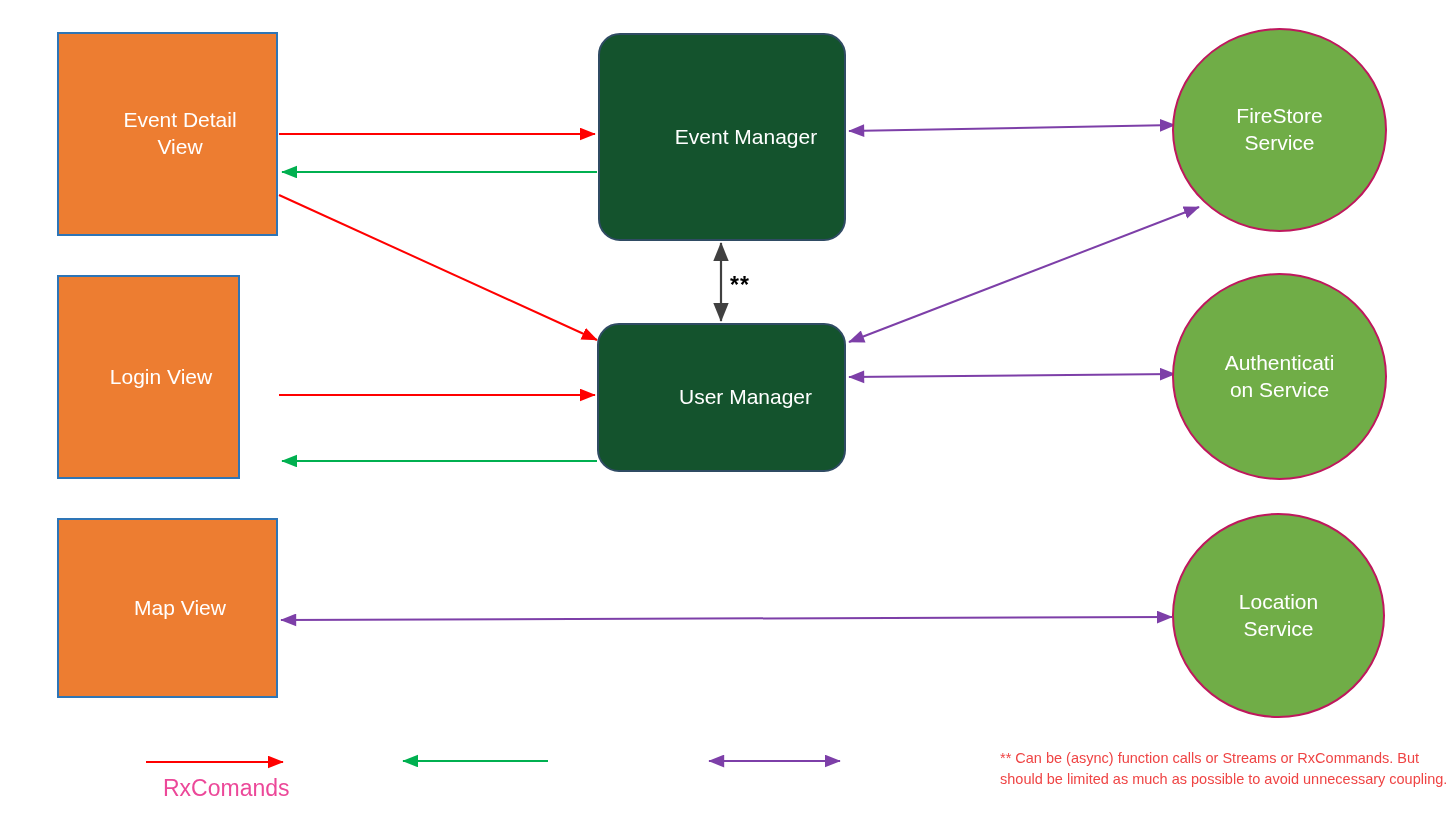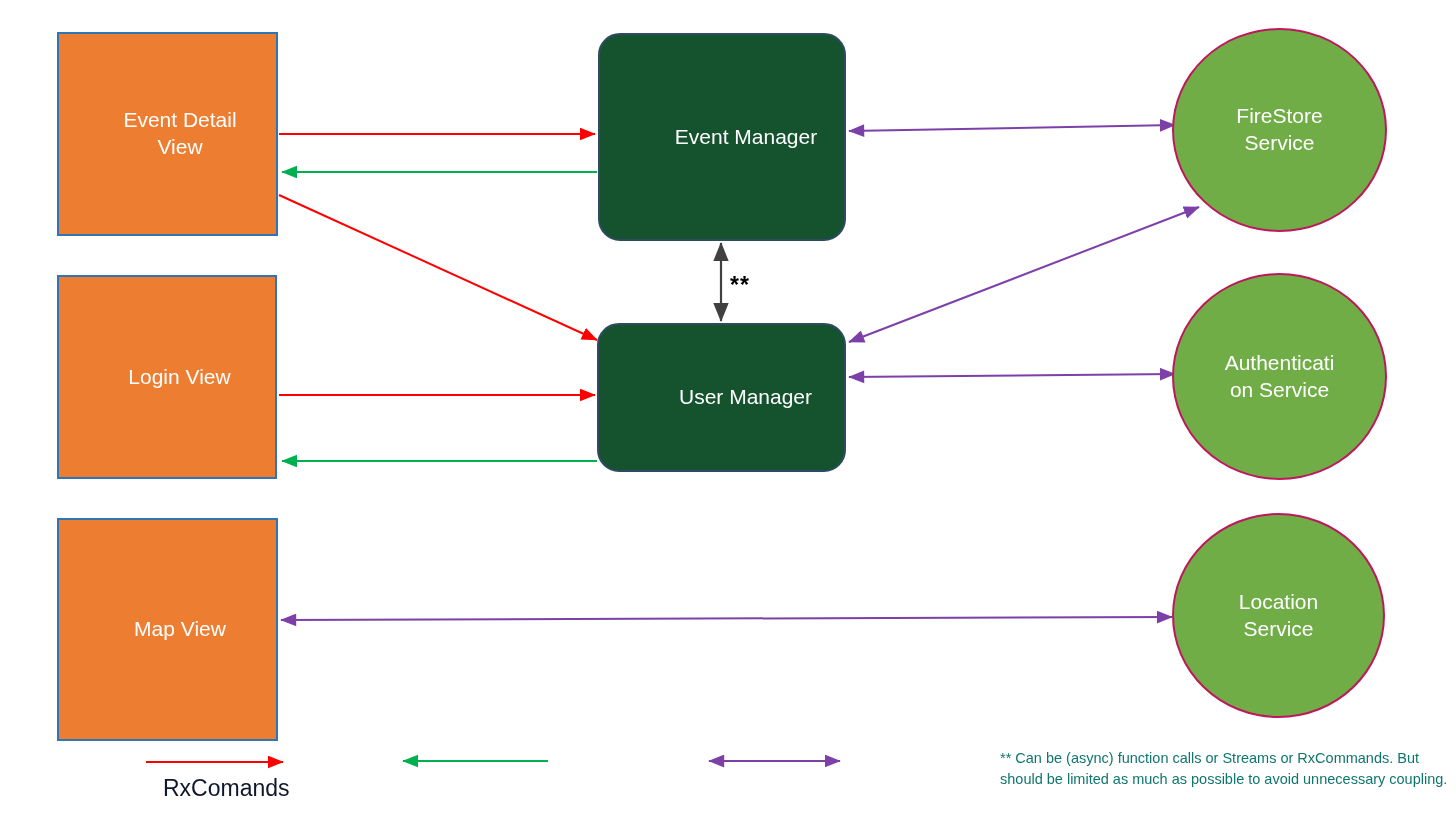--- a/index.html
+++ b/index.html
@@ -68,35 +68,35 @@
   }
   #annot-doublestar {
     left: 730px;
     top: 272px;
     font-size: 23px;
     font-weight: bold;
     letter-spacing: 1px;
   }
   .legend-label {
     position: absolute;
-    color: #0f172a;
+    color: #ec4899;
     font-size: 23px;
     white-space: nowrap;
   }
   #legend-rx-label { left: 163px; top: 775px; }
   #legend-obs-label { left: 368px; top: 775px; }
   #legend-async-label { left: 641px; top: 775px; }
   #footnote {
     position: absolute;
     left: 1000px;
     top: 748px;
     width: 450px;
     font-size: 14.5px;
     line-height: 1.45;
-    color: #0f766e;
+    color: #ef4444;
     z-index: 4;
   }
 </style>
 </head>
 <body>
 
 <div id="canvas">
 
   <svg id="edges" viewBox="0 0 1456 816" xmlns="http://www.w3.org/2000/svg">
     <defs>
@@ -148,25 +148,25 @@
 
     <line x1="146" y1="762" x2="283" y2="762" stroke="#FF0000" stroke-width="2" marker-end="url(#ah-red)"></line>
     <line x1="548" y1="761" x2="403" y2="761" stroke="#00B050" stroke-width="2" marker-end="url(#ah-green)"></line>
     <line x1="709" y1="761" x2="840" y2="761" stroke="#7D3FA8" stroke-width="2" marker-start="url(#ah-purple-start)" marker-end="url(#ah-purple)"></line>
   </svg>
 
   <div class="node node-view" style="left:57px; top:32px; width:221px; height:204px;">
     <span class="node-label">Event Detail View</span>
   </div>
 
-  <div class="node node-view" style="left:57px; top:275px; width:220px; height:204px;">
+  <div class="node node-view" style="left:57px; top:275px; width:183px; height:204px;">
     <span class="node-label">Login View</span>
   </div>
 
-  <div class="node node-view" style="left:57px; top:518px; width:221px; height:223px;">
+  <div class="node node-view" style="left:57px; top:518px; width:221px; height:180px;">
     <span class="node-label">Map View</span>
   </div>
 
   <div class="node node-manager" style="left:598px; top:33px; width:248px; height:208px;">
     <span class="node-label">Event Manager</span>
   </div>
 
   <div class="node node-manager" style="left:597px; top:323px; width:249px; height:149px;">
     <span class="node-label">User Manager</span>
   </div>

